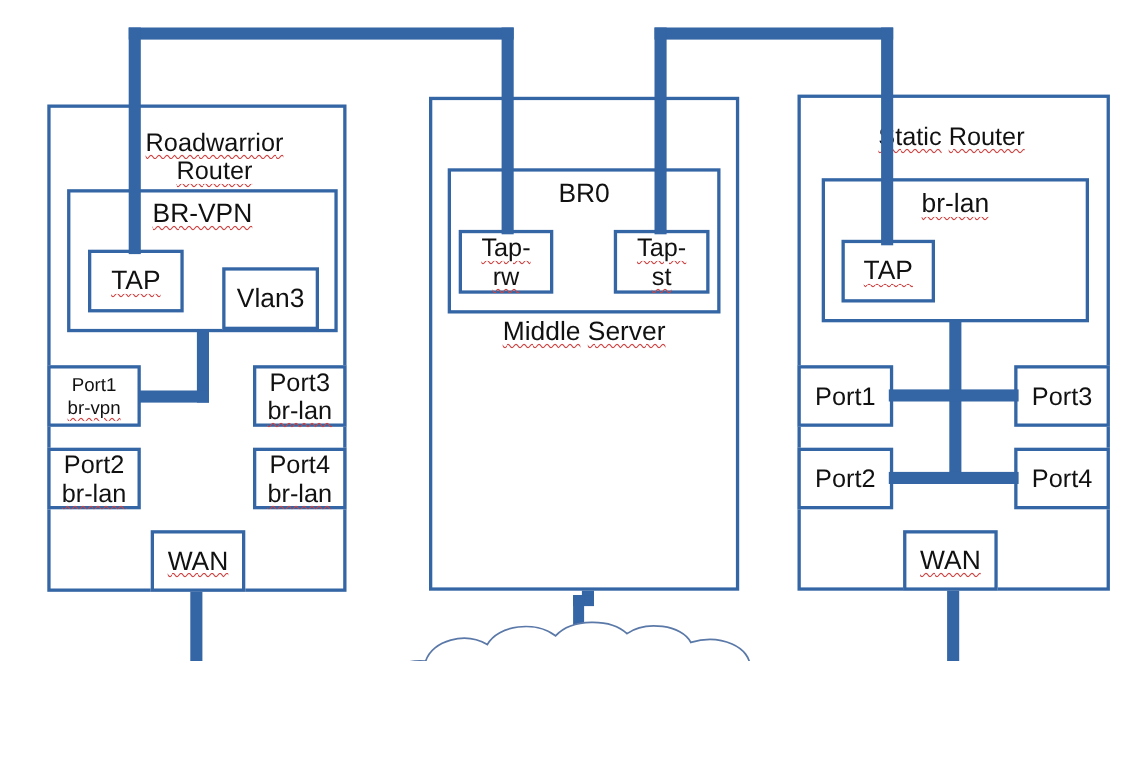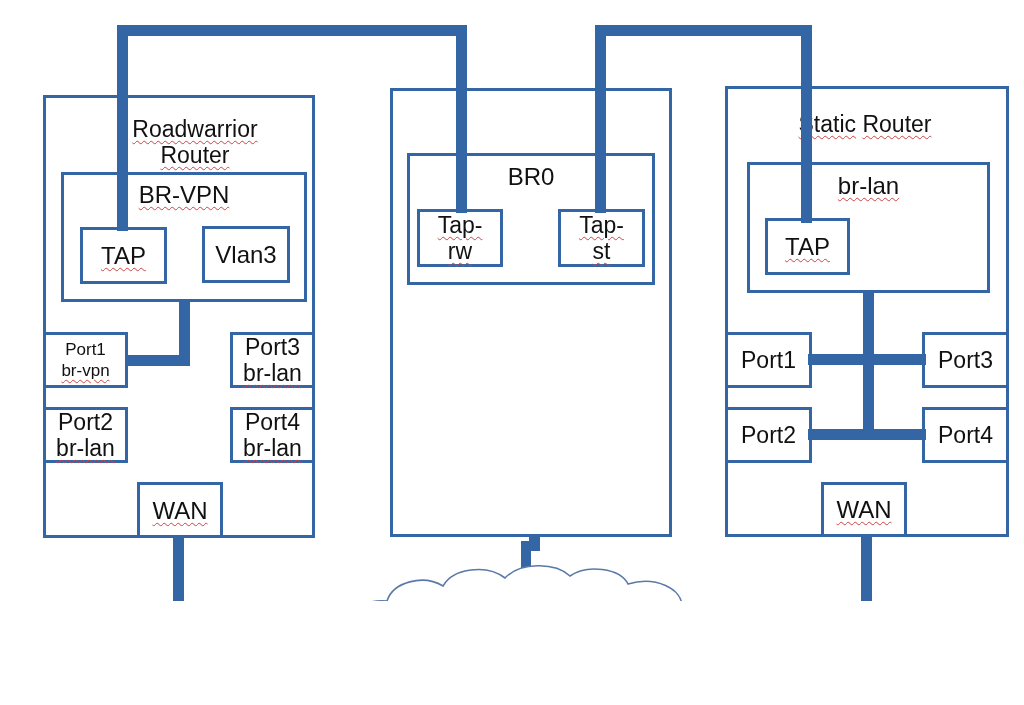--- a/index.html
+++ b/index.html
@@ -38,21 +38,21 @@
   </div>
 
   <div class="box" style="left:61px;top:172px;width:246px;height:130px;"></div>
   <div class="lbl f24" style="left:61px;top:181px;width:246px;">
     <span class="sq">BR-VPN</span>
   </div>
 
   <div class="box cbox" style="left:80px;top:227px;width:87px;height:57px;">
     <span class="sq f24">TAP</span>
   </div>
-  <div class="box cbox" style="left:202px;top:226px;width:88px;height:57px;">
+  <div class="box cbox" style="left:202px;top:243px;width:88px;height:57px;">
     <span class="f24">Vlan3</span>
   </div>
 
   <div class="box cbox f17" style="left:43px;top:332px;width:85px;height:56px;">
     <span>Port1</span>
     <span class="sq">br-vpn</span>
   </div>
   <div class="box cbox f23" style="left:230px;top:332px;width:85px;height:56px;">
     <span>Port3</span>
     <span class="sq">br-lan</span>
@@ -74,20 +74,24 @@
   <div class="lbl f24" style="left:407px;top:163px;width:248px;">
     <span>BR0</span>
   </div>
   <div class="box cbox f23" style="left:417px;top:209px;width:86px;height:58px;">
     <span class="sq">Tap-</span>
     <span class="sq">rw</span>
   </div>
   <div class="box cbox f23" style="left:558px;top:209px;width:87px;height:58px;">
     <span class="sq">Tap-</span>
     <span class="sq">st</span>
+  </div>
+  <div class="lbl f24" style="left:390px;top:288px;width:282px;">
+    <span class="sq">Middle</span>
+    <span class="sq">Server</span>
   </div>
 
   <div class="box" style="left:725px;top:86px;width:284px;height:451px;"></div>
   <div class="lbl f23" style="left:765px;top:111px;width:200px;">
     <span class="sq">Static</span>
     <span class="sq">Router</span>
   </div>
   <div class="box" style="left:747px;top:162px;width:243px;height:131px;"></div>
   <div class="lbl f24" style="left:747px;top:172px;width:243px;">
     <span class="sq">br-lan</span>

